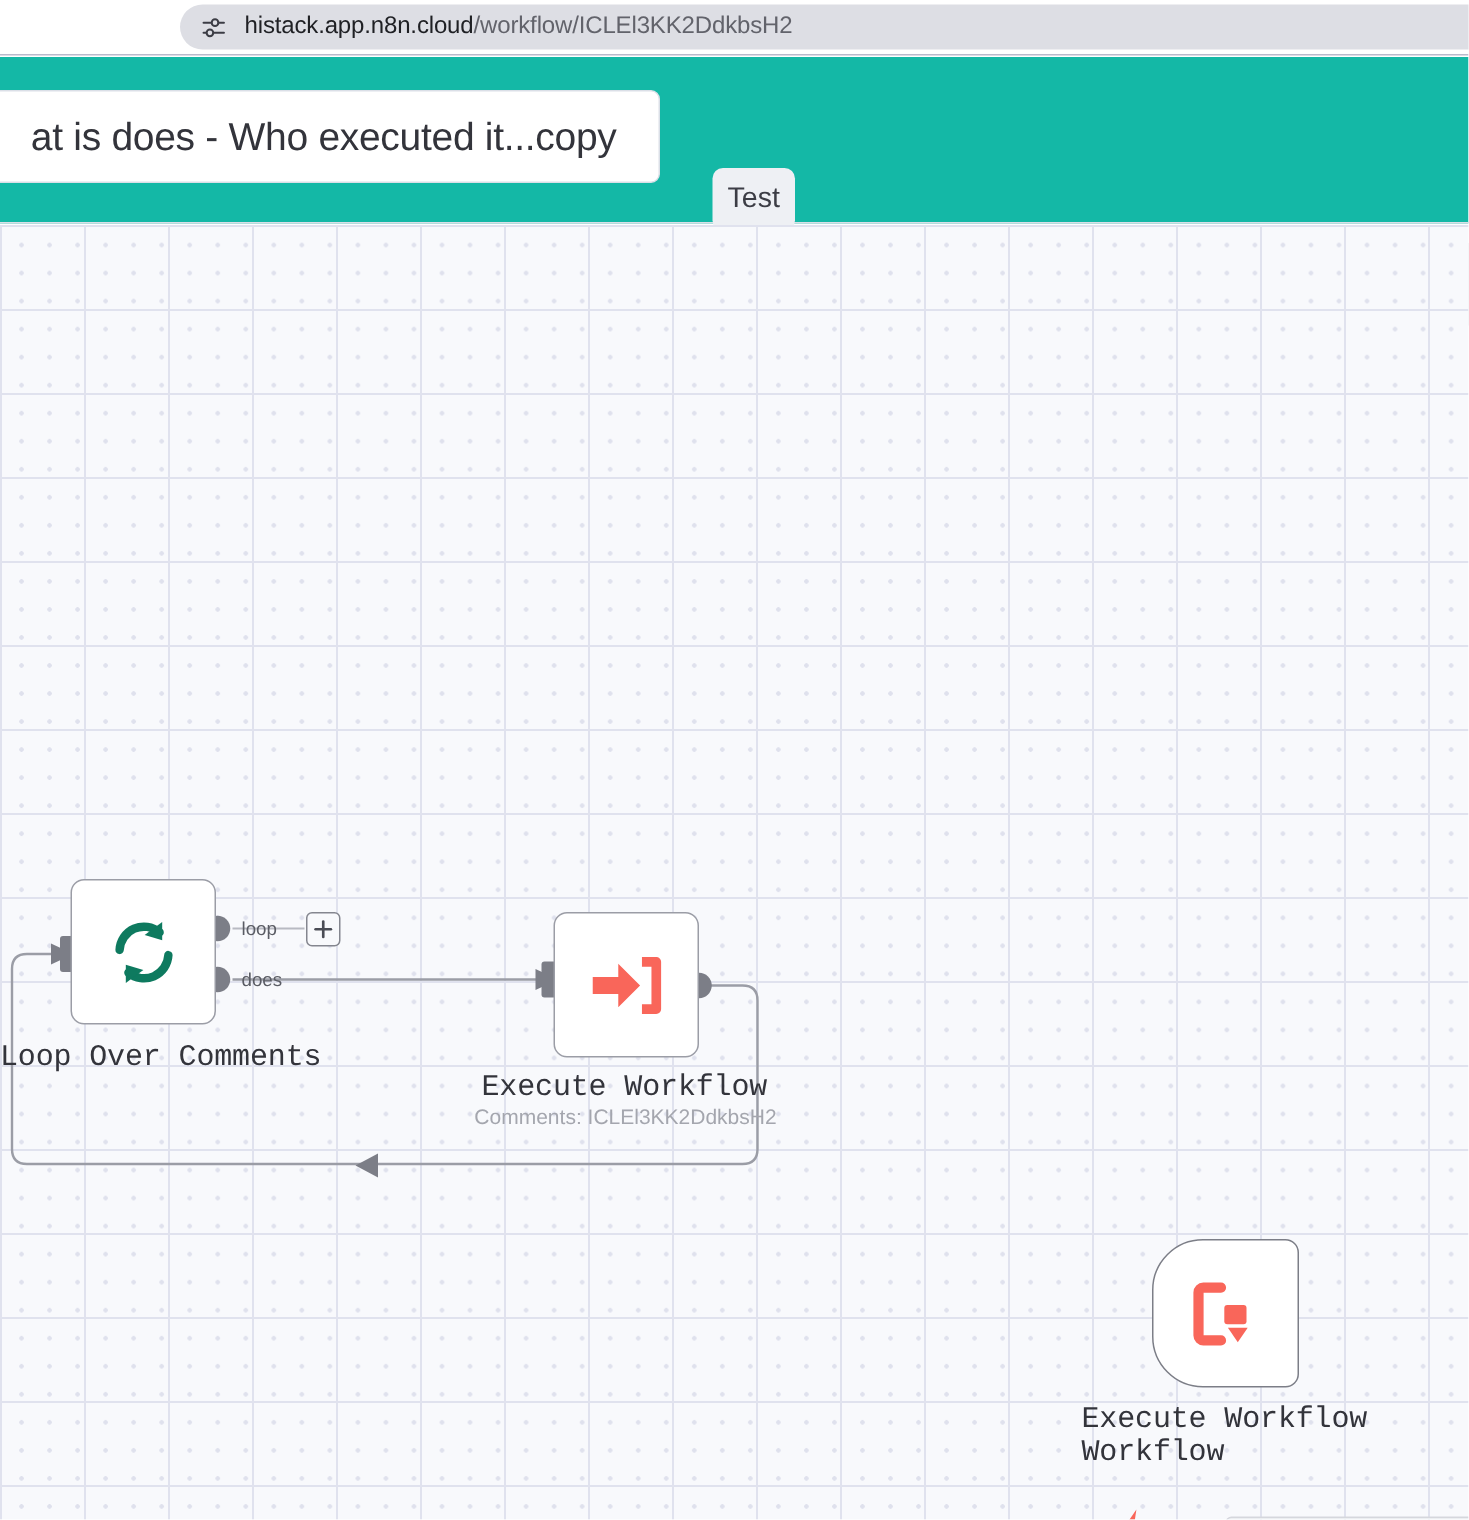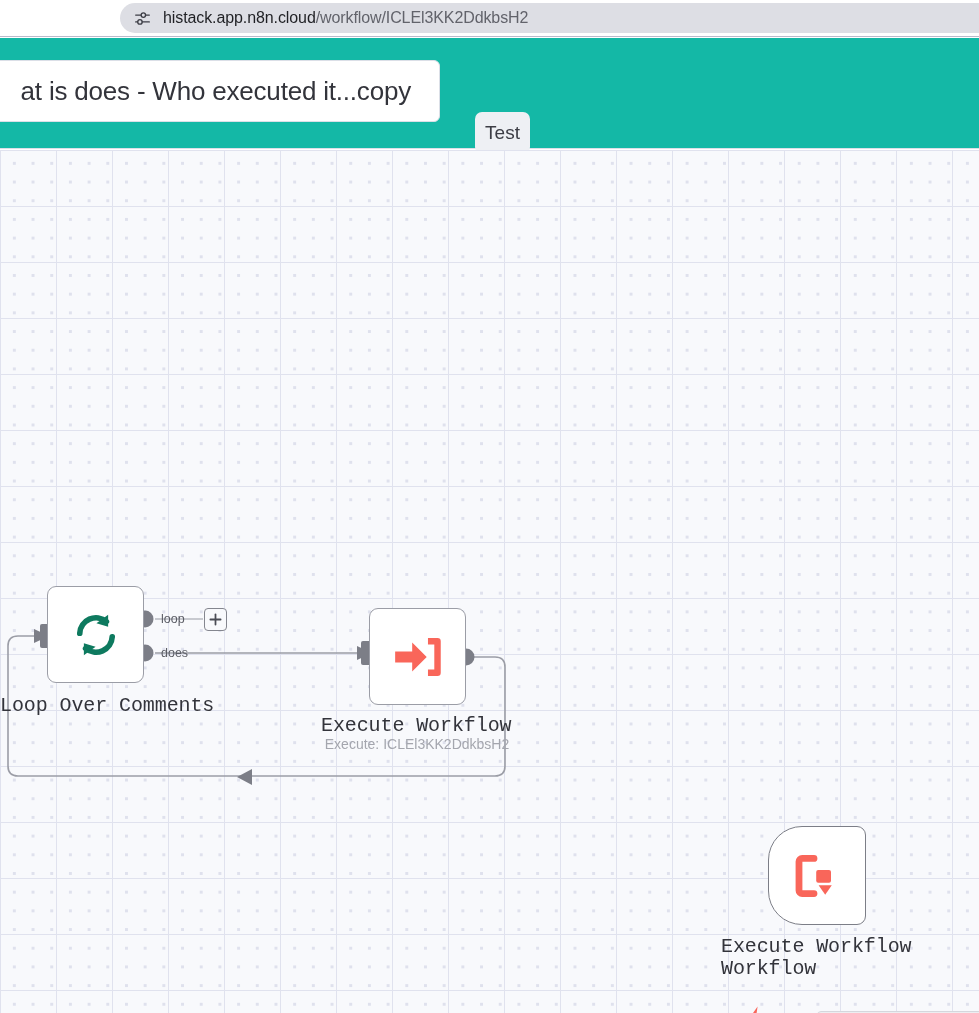--- a/index.html
+++ b/index.html
@@ -213,21 +213,21 @@
       </svg>
     </div>
 
     <div class="node" style="left:369px; top:458px; width:97px; height:97px;">
       <svg width="54" height="54" viewBox="0 0 26 26">
         <path d="M2 10.3 h8.2 v-4.3 l7 7 -7 7 v-4.3 H2 z" fill="#f9665a"></path>
         <path d="M17.8 5.4 h4.6 v15.2 h-4.6" fill="none" stroke="#f9665a" stroke-width="3.1" stroke-linejoin="round"></path>
       </svg>
     </div>
     <div class="node-label" style="left:321px; top:564px; width:192px;">Execute Workflow</div>
-    <div class="node-sub" style="left:313px; top:586px; width:208px;">Execute: ICLEl3KK2DdkbsH2</div>
+    <div class="node-sub" style="left:313px; top:586px; width:208px;">Comments: ICLEl3KK2DdkbsH2</div>
 
     <svg width="26" height="34" style="position:absolute; left:742px; top:855px;" viewBox="0 0 20 26">
       <polygon points="12,1 3,14 8.5,14 6,25 16,11 10.5,11" fill="#f9665a"></polygon>
     </svg>
     <div class="trigger-node" style="left:768px; top:676px; width:98px; height:99px;">
       <svg width="52" height="52" viewBox="0 0 26 26">
         <path d="M11.5 4.2 H5.6 a1.6 1.6 0 0 0 -1.6 1.6 v14.4 a1.6 1.6 0 0 0 1.6 1.6 h5.9" fill="none" stroke="#f9665a" stroke-width="3.4" stroke-linecap="round"></path>
         <rect x="12.6" y="10" width="7.4" height="6.4" rx="1" fill="#f9665a"></rect>
         <polygon points="13.8,17.6 20.4,17.6 17.1,22.4" fill="#f9665a"></polygon>
       </svg>

